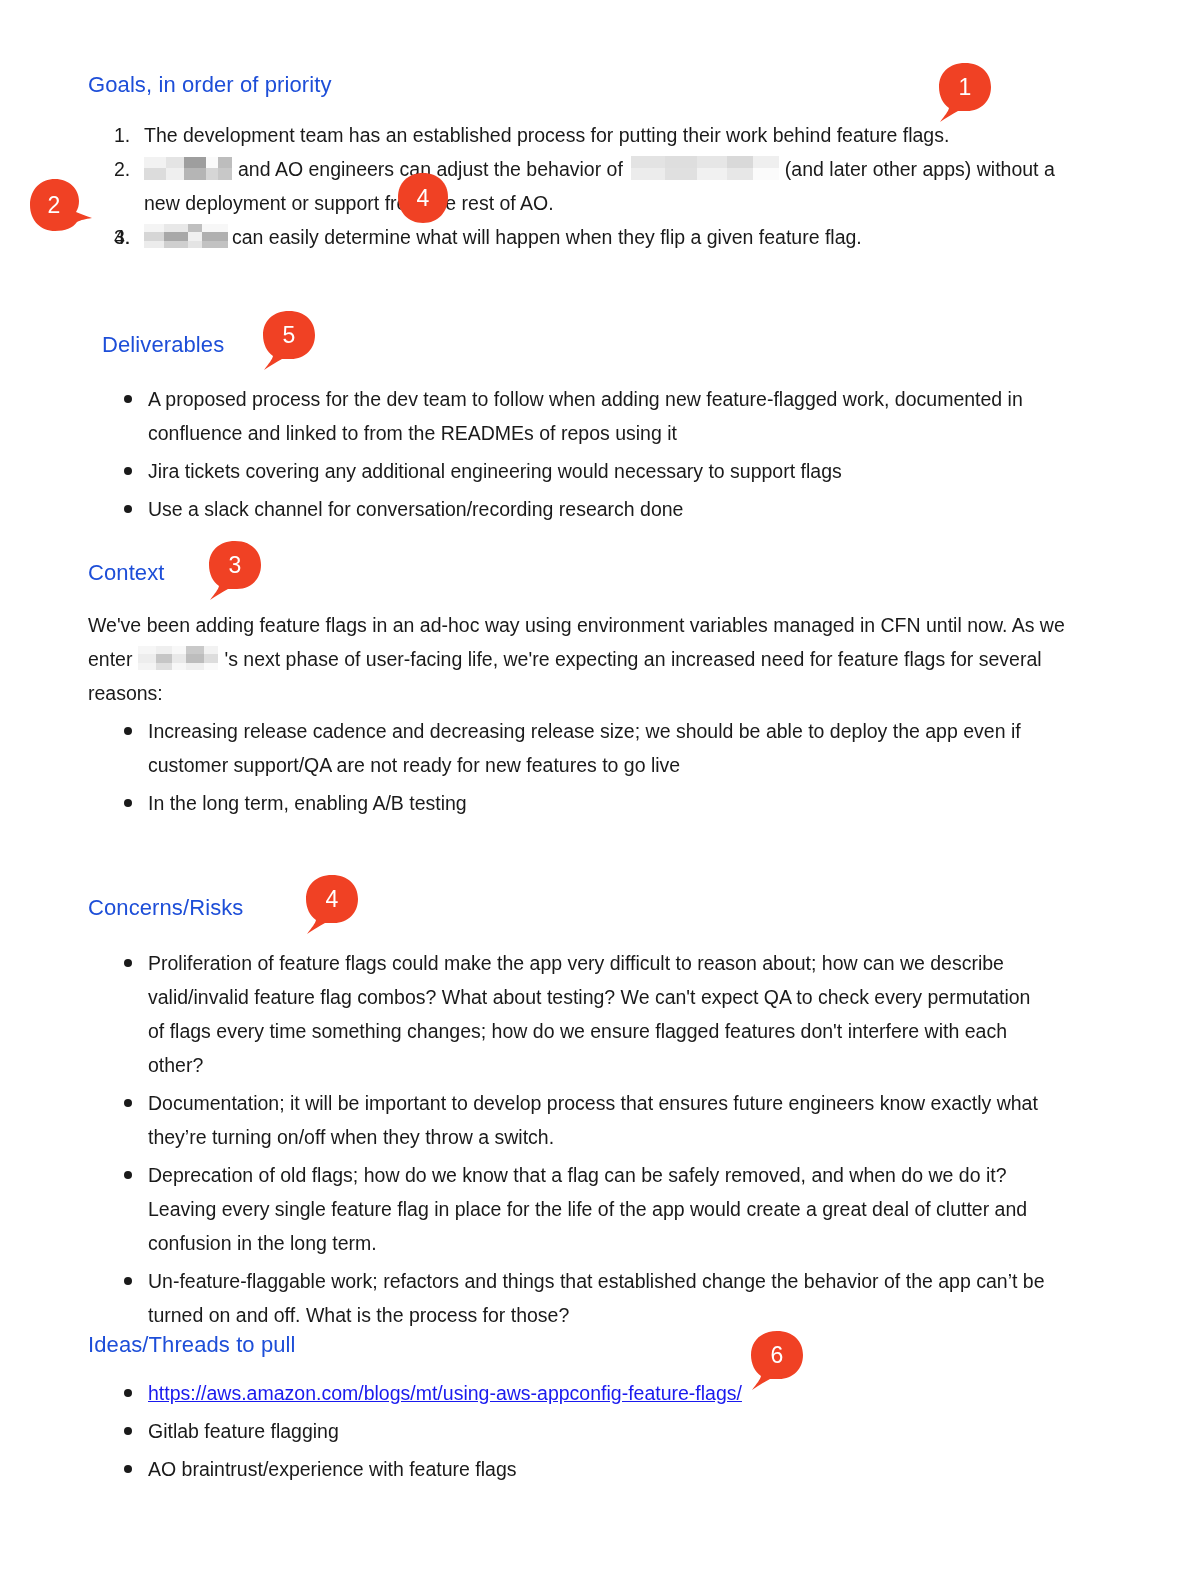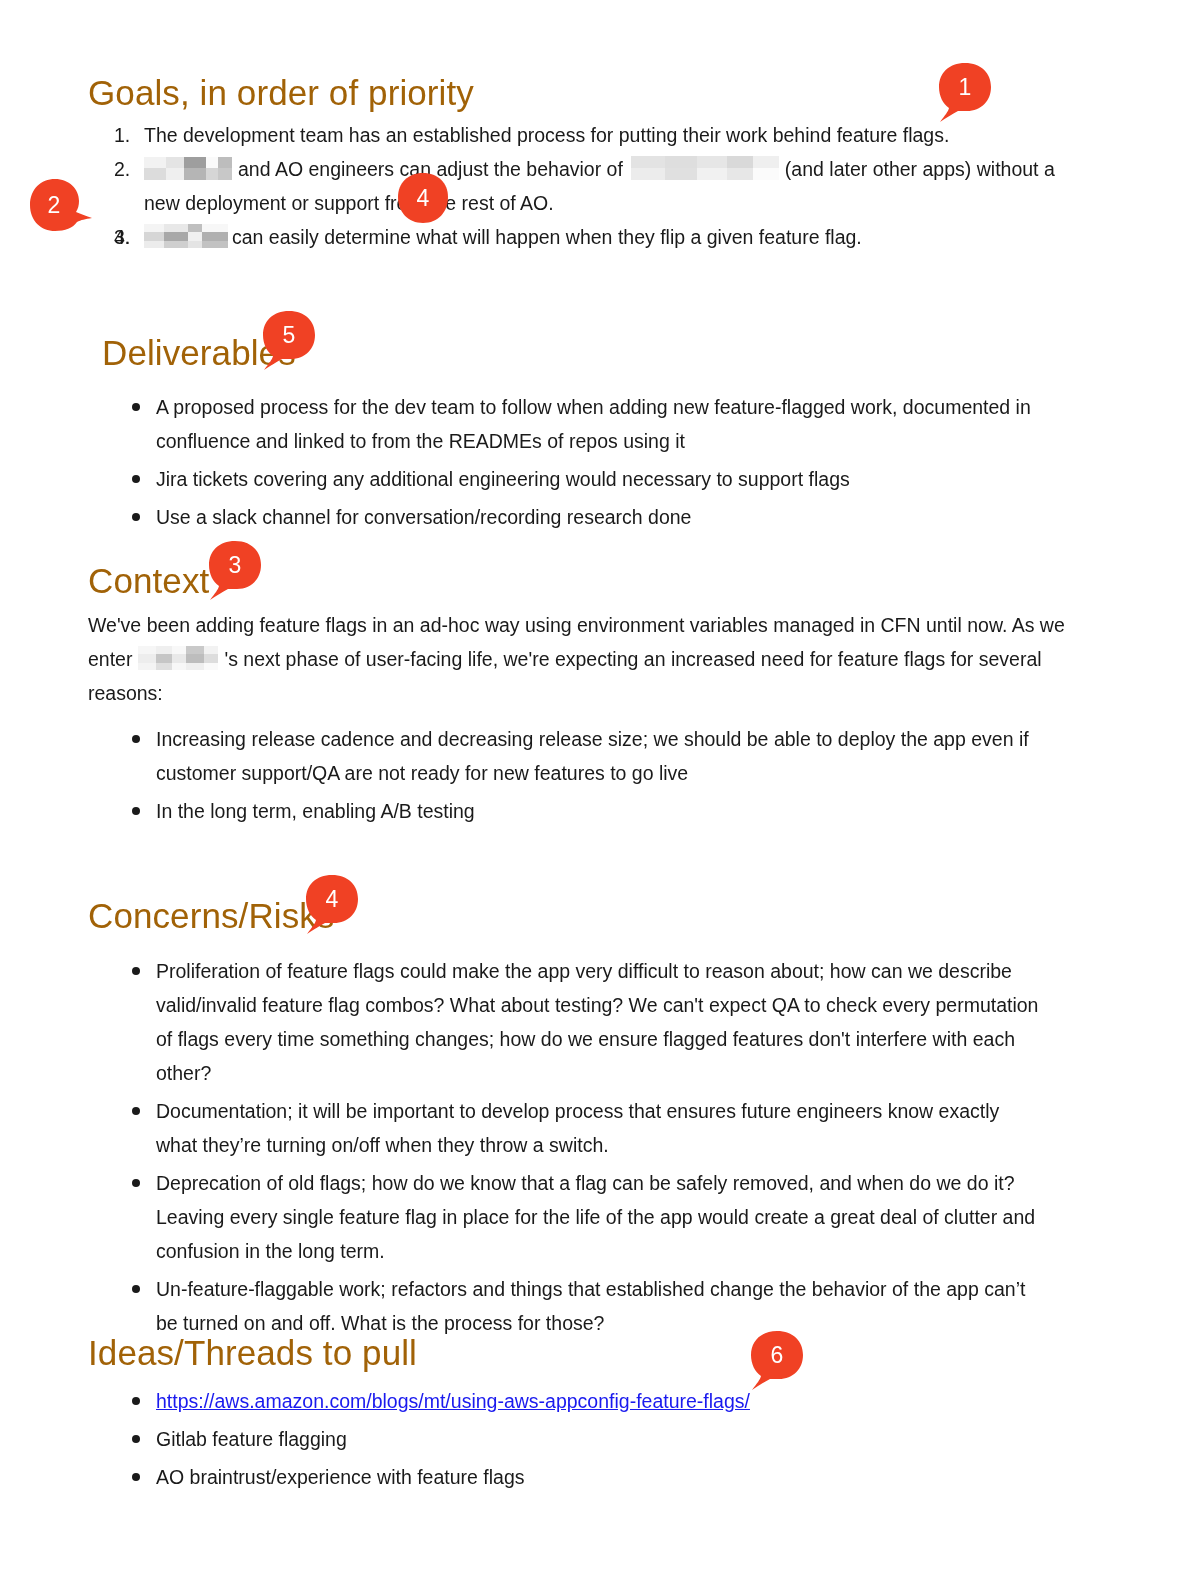--- a/index.html
+++ b/index.html
@@ -15,23 +15,23 @@
     color: #1a1a1a;
     overflow: hidden;
   }
   .page {
     position: relative;
     width: 1200px;
     height: 1573px;
     padding: 0;
   }
   h2.section-title {
-    font-size: 35px;
+    font-size: 22px;
     font-weight: 400;
-    color: #a16207;
+    color: #1d4ed8;
     margin: 0;
     padding: 0;
     letter-spacing: 0.1px;
     line-height: 1.2;
     display: inline-block;
   }
   .section {
     position: absolute;
   }
   ol.numbered {
@@ -49,21 +49,21 @@
   }
   ol.numbered > li .num {
     position: absolute;
     left: 26px;
     top: 0;
     font-size: 19.5px;
     color: #1a1a1a;
   }
   ul.bullets {
     list-style: none;
-    margin: 12px;
+    margin: 4px;
     padding: 0;
   }
   ul.bullets > li {
     position: relative;
     padding-left: 56px;
     font-size: 19.5px;
     line-height: 34px;
     color: #1a1a1a;
     margin: 0 0 4px 0;
   }

